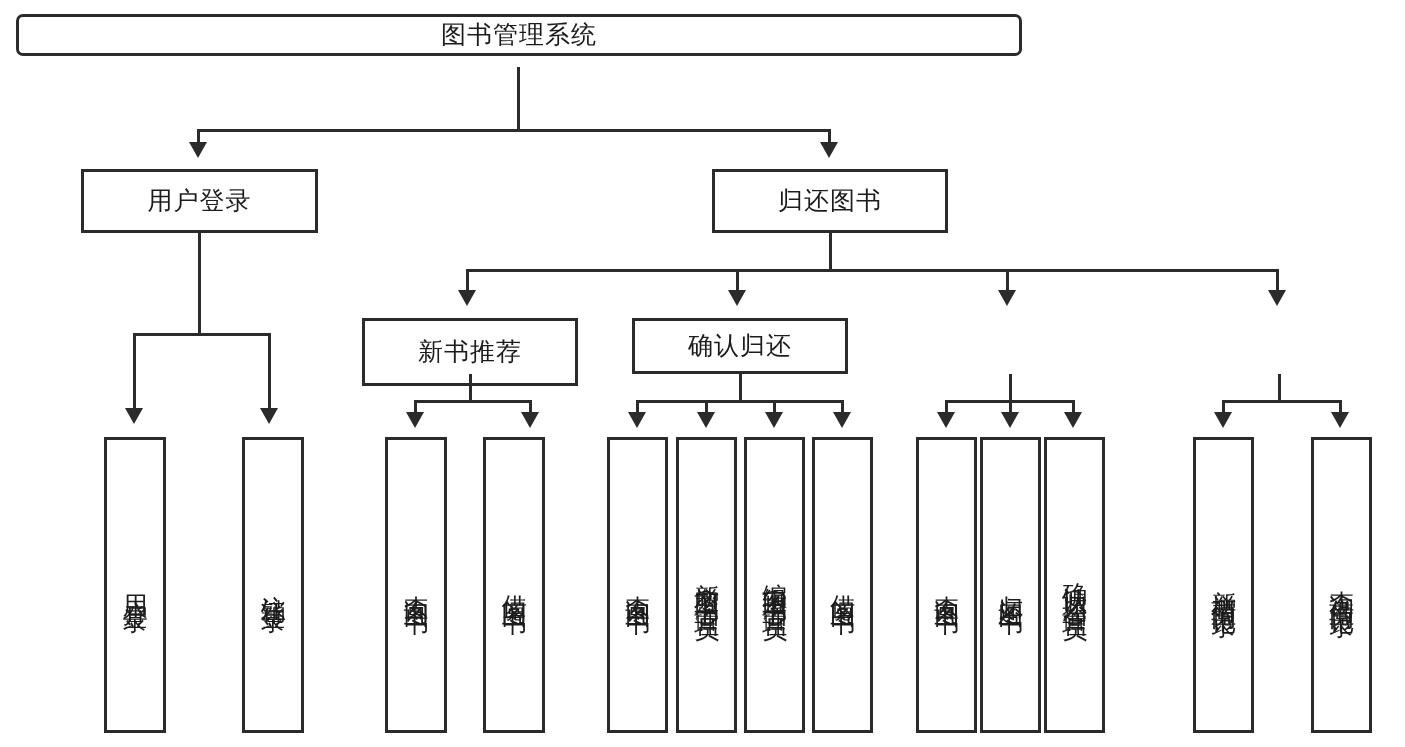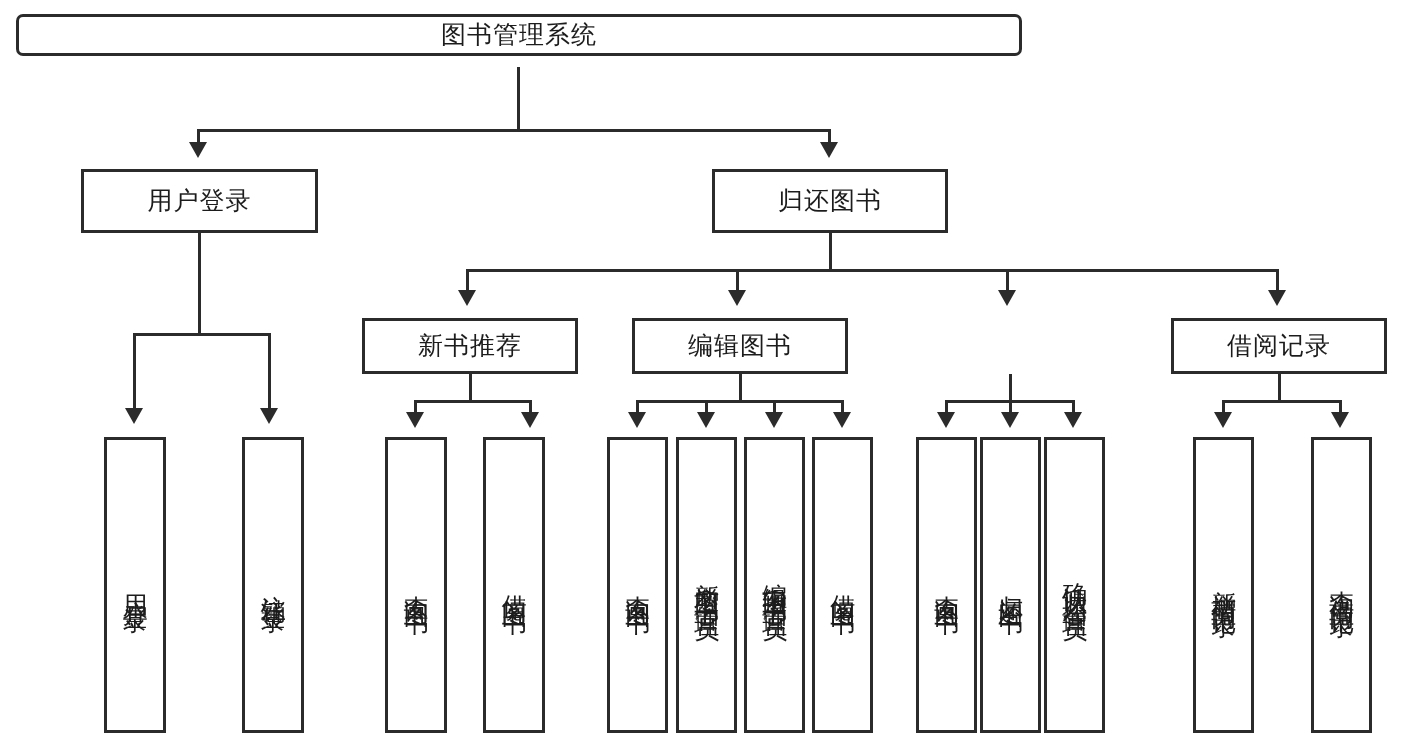--- a/index.html
+++ b/index.html
@@ -112,28 +112,25 @@
 
   <div class="edge v" style="left:736px; top:269px; width:3px; height:24px;"></div>
   <div class="arrow" style="left:728px; top:290px;"></div>
 
   <div class="edge v" style="left:1006px; top:269px; width:3px; height:24px;"></div>
   <div class="arrow" style="left:998px; top:290px;"></div>
 
   <div class="edge v" style="left:1276px; top:269px; width:3px; height:24px;"></div>
   <div class="arrow" style="left:1268px; top:290px;"></div>
 
-  <div class="node horiz" style="left:362px; top:318px; width:216px; height:56px;text-align:right;">
+  <div class="node horiz" style="left:362px; top:318px; width:216px; height:68px;text-align:right;">
     <span>新书推荐</span>
   </div>
   <div class="node horiz" style="left:632px; top:318px; width:216px; height:56px;">
-    <span>编辑图书</span>
-  </div>
-  <div class="node horiz" style="left:1171px; top:318px; width:216px; height:56px;">
-    <span>借阅记录</span>
+    <span>确认归还</span>
   </div>
 
   <div class="edge v" style="left:469px; top:374px; width:3px; height:28px;"></div>
   <div class="edge h" style="left:414px; top:400px; width:118px; height:3px;"></div>
   <div class="edge v" style="left:414px; top:400px; width:3px; height:14px;"></div>
   <div class="arrow" style="left:406px; top:412px;"></div>
   <div class="edge v" style="left:529px; top:400px; width:3px; height:14px;"></div>
   <div class="arrow" style="left:521px; top:412px;"></div>
 
   <div class="edge v" style="left:739px; top:374px; width:3px; height:28px;"></div>

